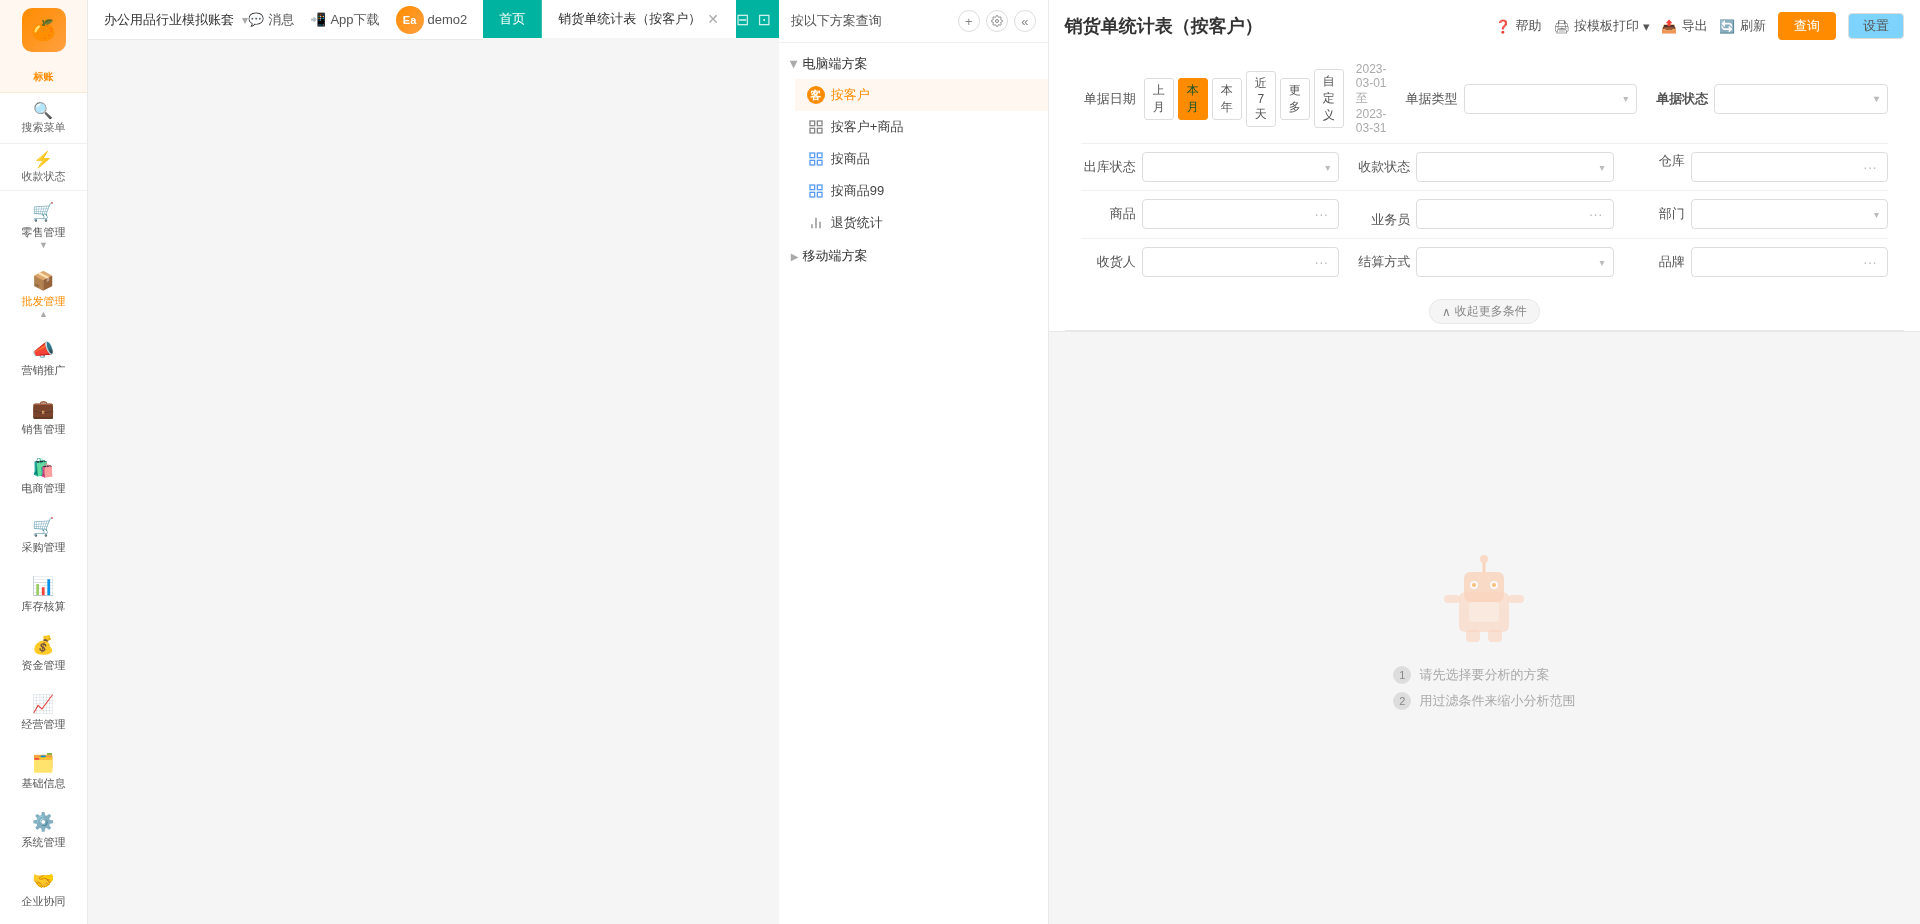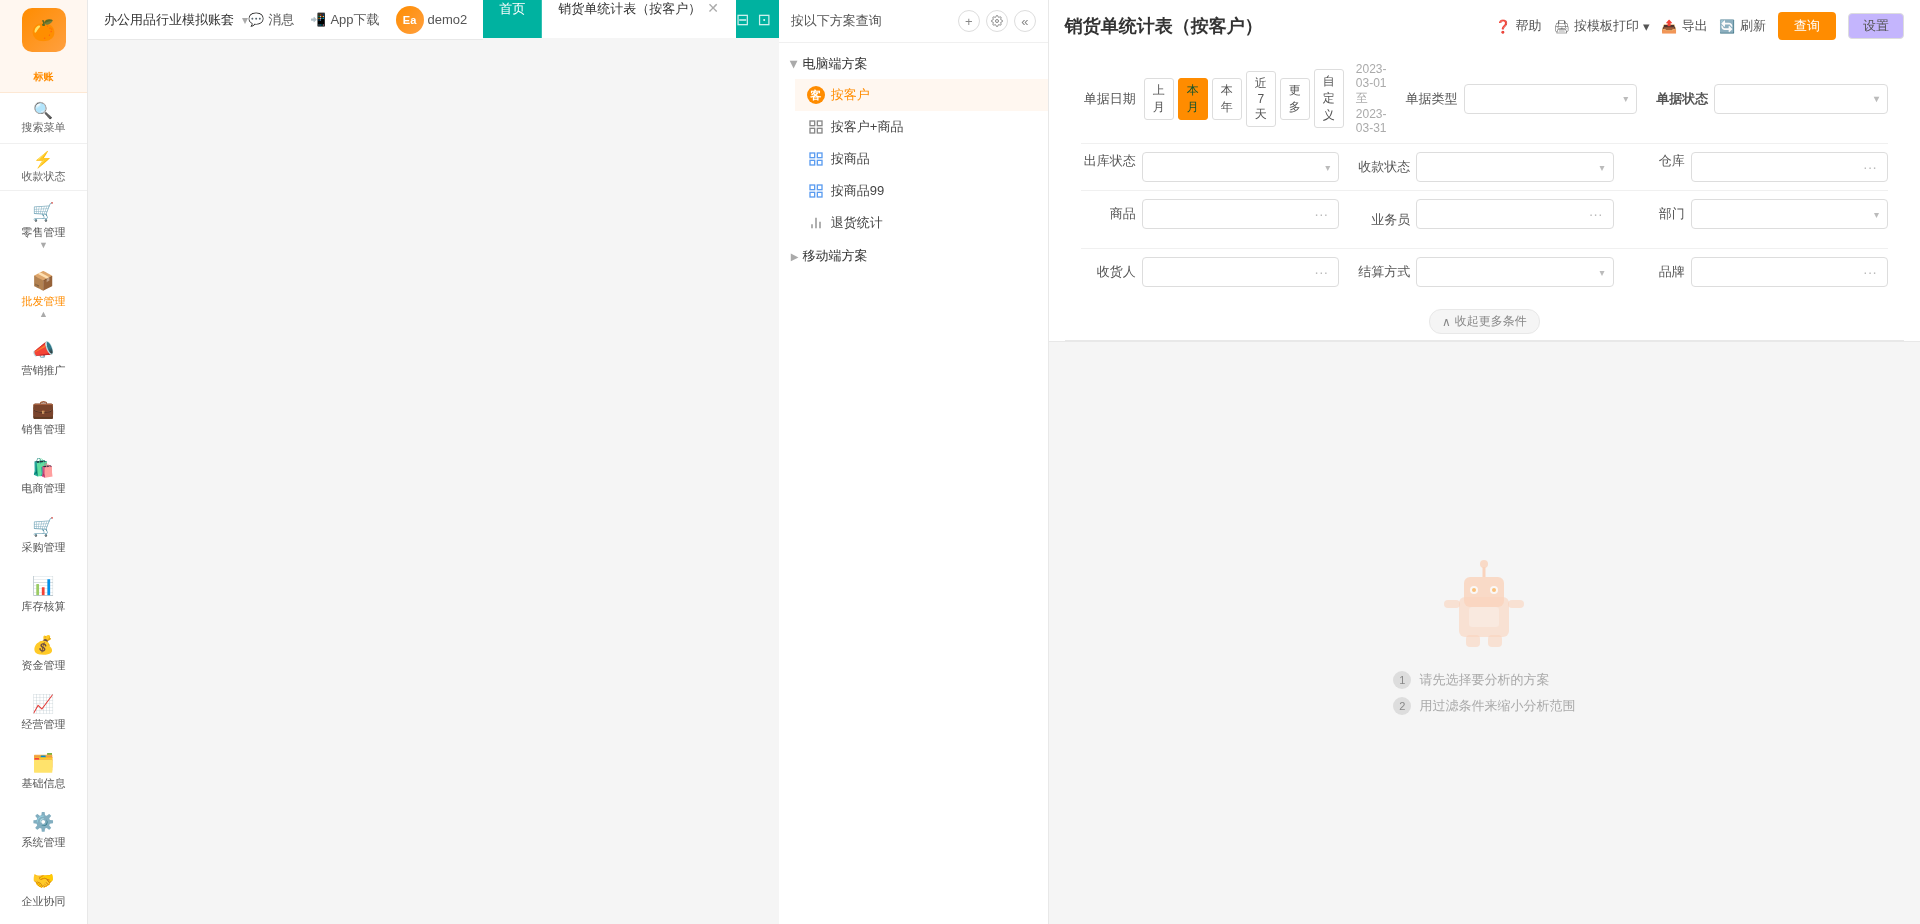--- a/index.html
+++ b/index.html
@@ -24,21 +24,21 @@
     
     .header { height: 40px; background: #fff; display: flex; align-items: center; justify-content: space-between; padding: 0 16px; border-bottom: 1px solid #e8e8e8; }
     .header-left { display: flex; align-items: center; gap: 8px; font-size: 13px; color: #333; }
     .header-dropdown { font-size: 12px; color: #aaa; cursor: pointer; }
     .header-right { display: flex; align-items: center; gap: 16px; font-size: 13px; color: #555; }
     .header-btn { display: flex; align-items: center; gap: 4px; cursor: pointer; }
     .user-avatar { width: 28px; height: 28px; border-radius: 50%; background: linear-gradient(135deg, #ff8c00, #ffa040); display: flex; align-items: center; justify-content: center; color: white; font-size: 11px; font-weight: bold; }
 
     
     .tab-bar { height: 38px; background: #00b2a0; display: flex; align-items: center; padding: 0 0; }
-    .tab { display: flex; gap: 6px; padding: 0 16px; height: 100%; cursor: pointer; font-size: 13px; color: rgba(255,255,255,0.8); border-right: 1px solid rgba(255,255,255,0.2); }
+    .tab { display: flex; align-items: center; gap: 6px; padding: 0 16px; height: 100%; cursor: pointer; font-size: 13px; color: rgba(255,255,255,0.8); border-right: 1px solid rgba(255,255,255,0.2); }
     .tab.active { background: #fff; color: #333; }
     .tab-close { font-size: 14px; color: #aaa; cursor: pointer; }
     .tab-home { color: #fff; }
     .tab-bar-right { margin-left: auto; display: flex; align-items: center; gap: 8px; padding-right: 8px; }
     .tab-bar-icon { color: rgba(255,255,255,0.8); font-size: 16px; cursor: pointer; }
 
     
     .content { flex: 1; display: flex; overflow: hidden; background: #f5f5f5; }
 
     
@@ -61,21 +61,21 @@
     
     .right-main { flex: 1; display: flex; flex-direction: column; overflow: hidden; padding: 0; }
 
     
     .page-header { background: #fff; padding: 12px 16px 0 16px; border-bottom: 1px solid #e8e8e8; }
     .page-title-row { display: flex; align-items: center; justify-content: space-between; margin-bottom: 10px; }
     .page-title { font-size: 18px; font-weight: 600; color: #333; }
     .page-actions { display: flex; align-items: center; gap: 12px; font-size: 13px; color: #555; }
     .page-action-btn { display: flex; align-items: center; gap: 4px; cursor: pointer; color: #555; }
     .page-action-primary { background: #ff8c00; color: #fff; padding: 5px 16px; border-radius: 4px; border: none; cursor: pointer; font-size: 13px; }
-    .page-action-secondary { background: #c4b5fd; color: #555; padding: 3px 14px; border-radius: 4px; border: 1px solid #ddd; cursor: pointer; font-size: 13px; }
+    .page-action-secondary { background: #7dd3fc; color: #555; padding: 3px 14px; border-radius: 4px; border: 1px solid #ddd; cursor: pointer; font-size: 13px; }
 
     
     .filter-area { background: #fff; padding: 12px 16px; }
     .filter-date-btn { padding: 3px 8px; border-radius: 3px; font-size: 12px; cursor: pointer; border: 1px solid #ddd; background: #fff; color: #555; }
     .filter-date-btn.active { background: #ff8c00; border-color: #ff8c00; color: #14532d; }
     .filter-date-range { font-size: 12px; color: #aaa; margin-left: 4px; }
     .collapse-bar { display: flex; justify-content: center; padding: 6px 0; background: #fff; border-bottom: 1px solid #e8e8e8; }
     .collapse-btn { display: flex; align-items: center; gap: 4px; font-size: 12px; color: #888; cursor: pointer; background: #f5f5f5; border: 1px solid #e8e8e8; border-radius: 12px; padding: 3px 12px; }
 
     
@@ -340,21 +340,21 @@
             <div style="display:flex; align-items:center; gap:6px; flex:1;font-weight:bold;">
               <span class="fc-label">单据状态</span>
               <div class="fc-input">
                 <span class="fc-input-text"></span>
                 <span class="fc-arrow">▾</span>
               </div>
             </div>
           </div>
 
           <div style="display:flex; align-items:center; gap:16px; margin-bottom:8px; border-bottom:1px solid #f0f0f0; padding-bottom:8px;">
-            <div style="display:flex; gap:6px; flex:1;">
+            <div style="display:flex; align-items:center; gap:6px; flex:1;">
               <span class="fc-label">出库状态</span>
               <div class="fc-input">
                 <span class="fc-input-text"></span>
                 <span class="fc-arrow">▾</span>
               </div>
             </div>
             <div style="display:flex; align-items:center; gap:6px; flex:1;">
               <span class="fc-label">收款状态</span>
               <div class="fc-input">
                 <span class="fc-input-text"></span>
@@ -363,21 +363,21 @@
             </div>
             <div style="display:flex; align-items:flex-start; gap:6px; flex:1;">
               <span class="fc-label">仓库</span>
               <div class="fc-input">
                 <span class="fc-input-text"></span>
                 <span class="fc-dots">···</span>
               </div>
             </div>
           </div>
 
-          <div style="display:flex; align-items:center; gap:16px; margin-bottom:8px; border-bottom:1px solid #f0f0f0; padding-bottom:19px;">
+          <div style="display:flex; align-items:center; gap:16px; margin-bottom:8px; border-bottom:1px solid #f0f0f0; padding-bottom:9px;">
             <div style="display:flex; align-items:center; gap:6px; flex:1;">
               <span class="fc-label">商品</span>
               <div class="fc-input">
                 <span class="fc-input-text"></span>
                 <span class="fc-dots">···</span>
               </div>
             </div>
             <div style="display:flex; align-items:flex-end; gap:6px; flex:1;">
               <span class="fc-label">业务员</span>
               <div class="fc-input">

